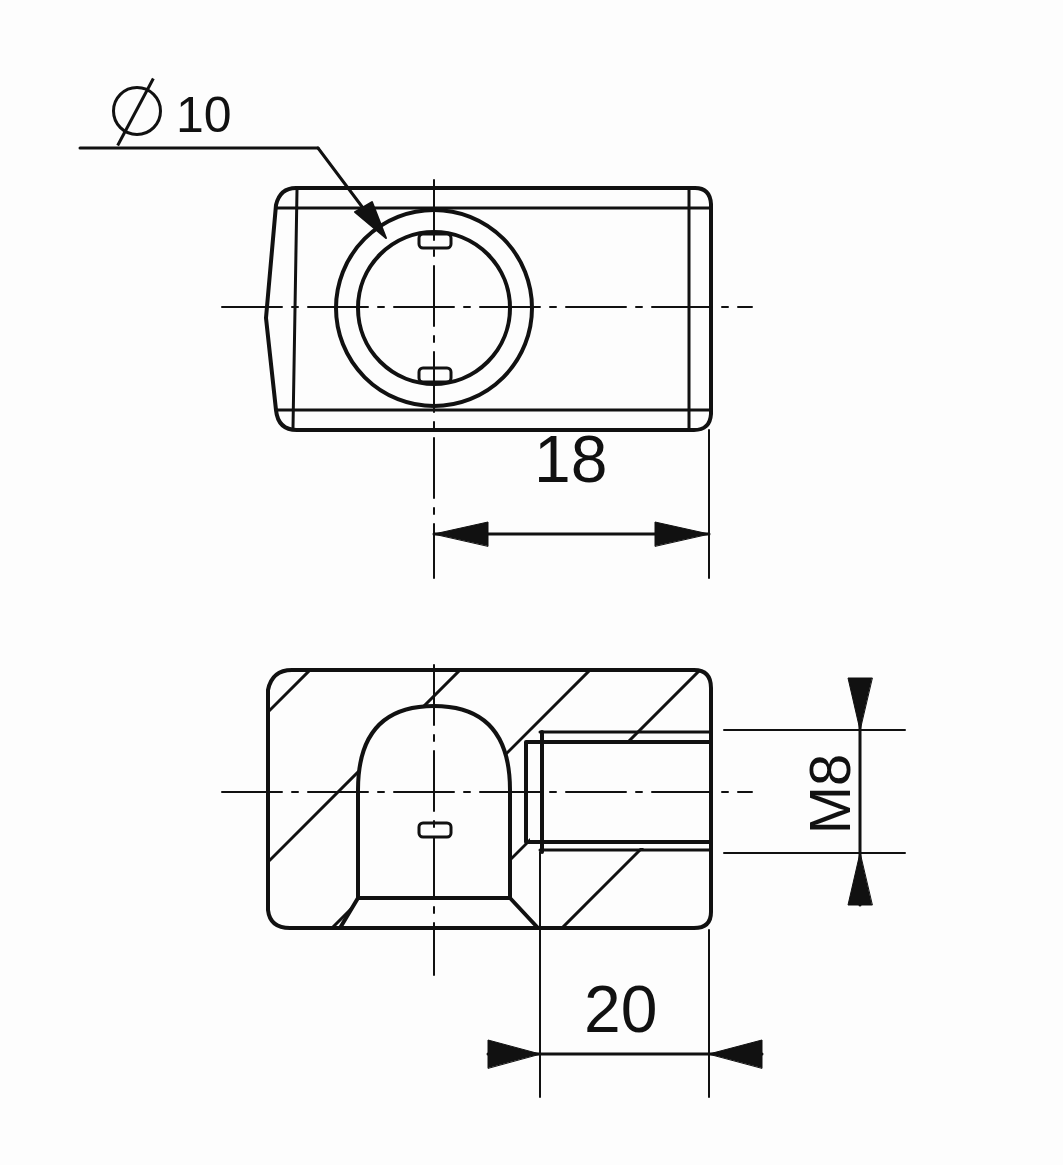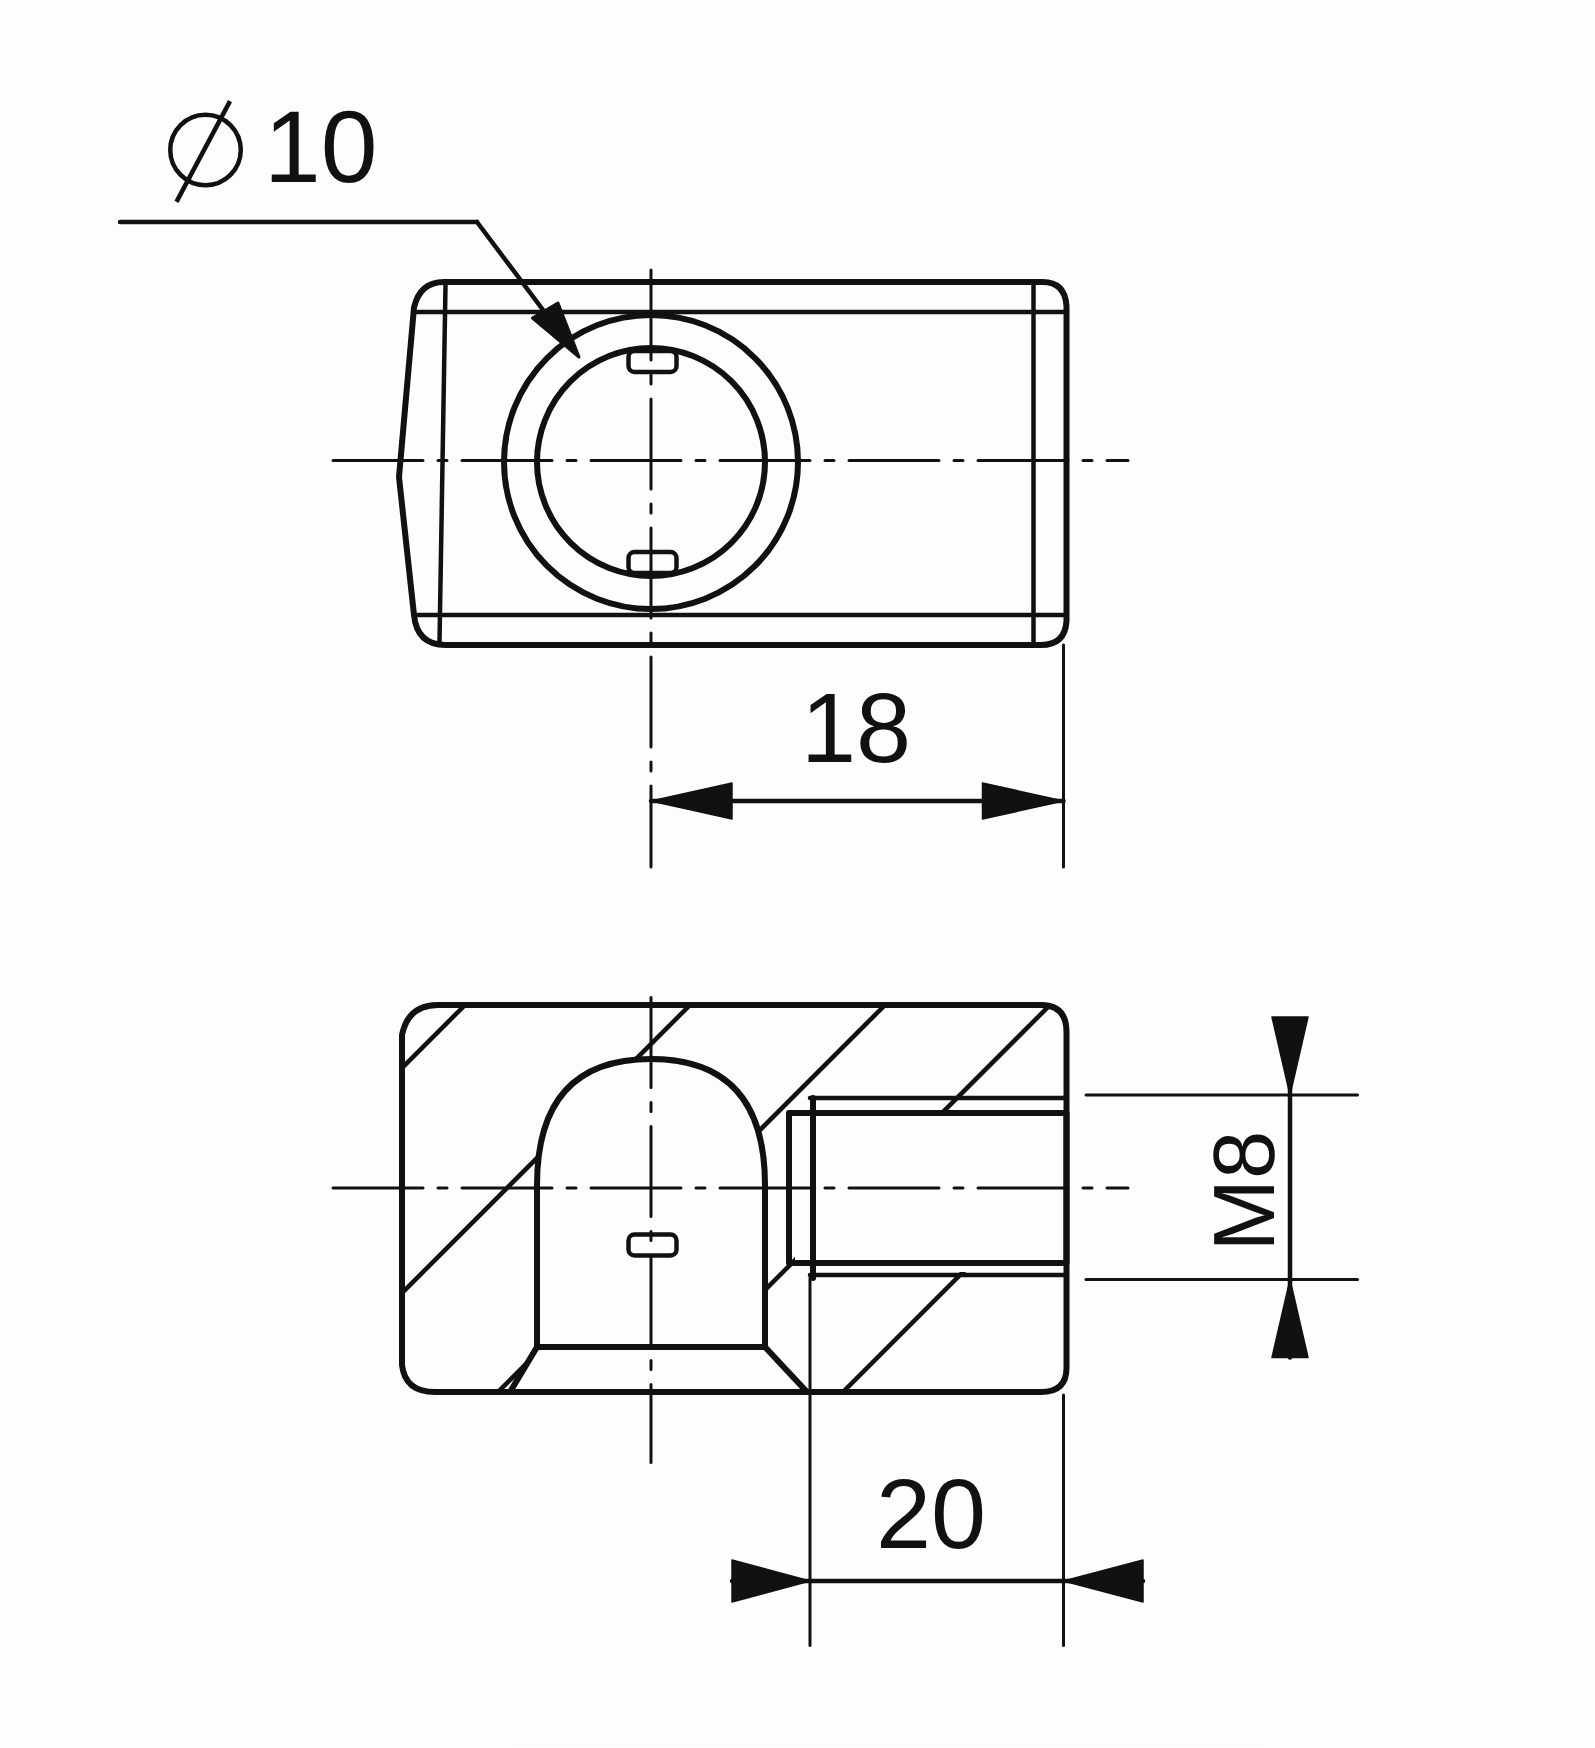--- a/index.html
+++ b/index.html
@@ -1,24 +1,24 @@
 <!DOCTYPE html>
 <html><head>
 <meta charset="utf-8">
 <style>
   html,body{margin:0;padding:0;background:#ffffff;}
   body{width:1063px;height:1165px;overflow:hidden;font-family:"Liberation Sans",sans-serif;}
   .canvas{position:relative;width:1063px;height:1165px;background:#fdfdfd;}
   svg{position:absolute;left:0;top:0;}
   .lbl{position:absolute;color:#111;font-family:"Liberation Sans",sans-serif;line-height:1;white-space:nowrap;}
-  .dim-diam{left:108px;top:64px;font-size:68px;}
+  .dim-diam{left:108px;top:80px;font-size:50px;}
   .dim-diam .sym{display:inline-block;position:relative;width:56px;height:56px;vertical-align:-4px;margin-right:12px;}
   .dim-diam .sym:before{content:"";position:absolute;left:4px;top:6px;width:44px;height:44px;border:3px solid #111;border-radius:50%;}
   .dim-diam .sym:after{content:"";position:absolute;left:26px;top:-6px;width:3px;height:76px;background:#111;transform:rotate(28deg);transform-origin:center;}
-  .dim-18{left:534px;top:452px;font-size:66px;}
+  .dim-18{left:534px;top:426px;font-size:66px;}
   .dim-11{left:584px;top:976px;font-size:66px;}
   .dim-m8{left:790px;top:765px;font-size:58px;transform:rotate(-90deg);transform-origin:center;}
 </style>
 </head>
 <body>
 
 <div class="canvas">
   <svg width="1063" height="1165" viewBox="0 0 1063 1165" fill="none" stroke="#111" stroke-linecap="round" stroke-linejoin="round">
 
     <g>

